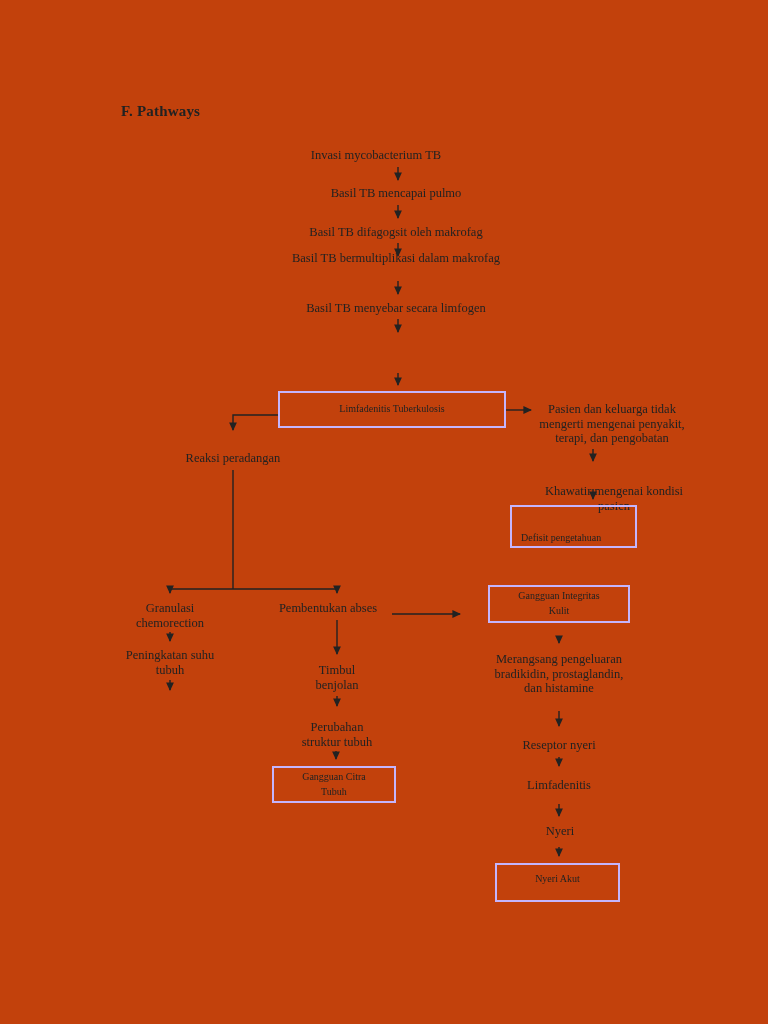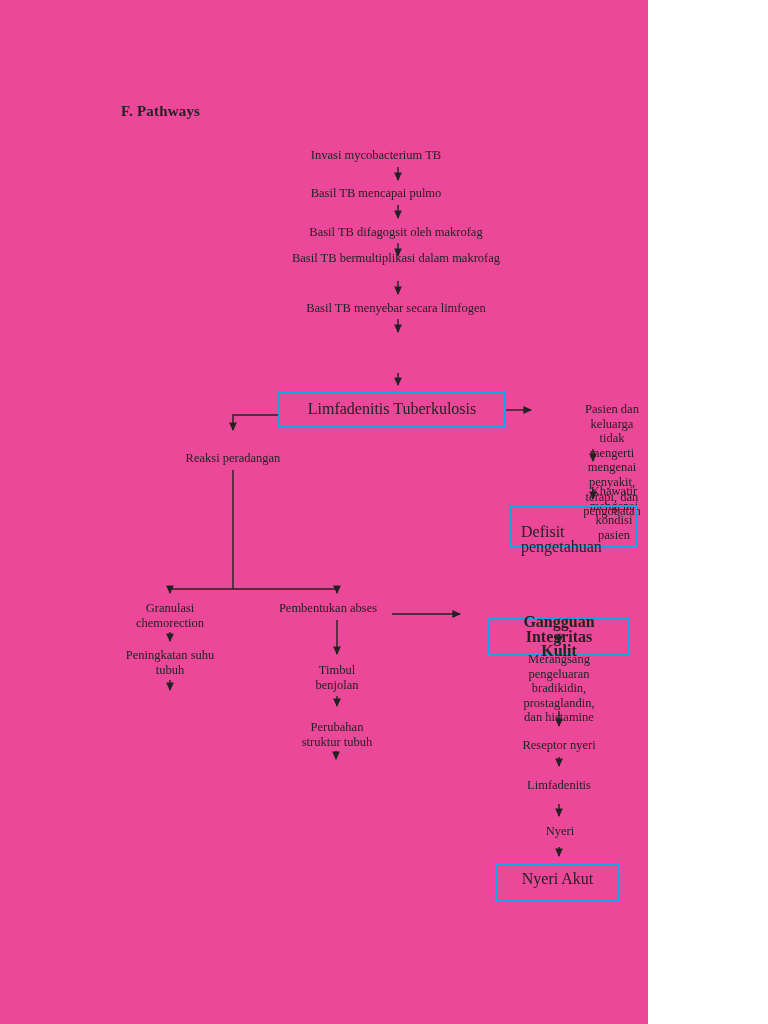--- a/index.html
+++ b/index.html
@@ -1,54 +1,54 @@
 <!DOCTYPE html>
 <html><head>
 <meta charset="utf-8">
 <style>
   html,body{margin:0;padding:0;background:#ffffff;}
   .page{
     position:relative;
-    width:648px;height:1024px;
-    background:#ec4899;
+    width:768px;height:1024px;
+    background:#c2410c;
     font-family:"Liberation Serif","DejaVu Serif",serif;
     color:#222222;
     overflow:hidden;
   }
   .heading{
     position:absolute;
     left:121px;top:103px;
     font-size:15px;font-weight:bold;
     letter-spacing:.2px;
   }
   .node{
     position:absolute;
     font-size:12.5px;
     line-height:14.6px;
     text-align:center;
     white-space:pre-line;
     transform:translateX(-50%);
   }
   .box{
     position:absolute;
-    border:2px solid #0ea5e9;
+    border:2px solid #c4b5fd;
     box-sizing:border-box;
-    font-size:16px;
+    font-size:10px;
     line-height:14.6px;
     display:flex;
     align-items:center;
     justify-content:center;
     text-align:center;
     white-space:pre-line;
   }
   .box.top-left{
     align-items:flex-start;
     justify-content:flex-start;
     text-align:left;
-    padding:18px 4px 0 9px;
+    padding:24px 4px 0 9px;
   }
   .box.top-center{
     align-items:flex-start;
     padding-top:7px;
     text-align:center;
   }
   svg.connectors{
     position:absolute;
     left:0;top:0;
     pointer-events:none;
@@ -89,21 +89,21 @@
       <path d="M392 614 H 460" marker-end="url(#ah)"></path>
       <path d="M559 636 V 643" marker-end="url(#ah)"></path>
       <path d="M559 711 V 726" marker-end="url(#ah)"></path>
       <path d="M559 757 V 766" marker-end="url(#ah)"></path>
       <path d="M559 804 V 816" marker-end="url(#ah)"></path>
       <path d="M559 847 V 856" marker-end="url(#ah)"></path>
     </g>
   </svg>
 
   <div class="node" style="left:376px;top:148px;">Invasi mycobacterium TB</div>
-  <div class="node" style="left:376px;top:186px;">Basil TB mencapai pulmo</div>
+  <div class="node" style="left:396px;top:186px;">Basil TB mencapai pulmo</div>
   <div class="node" style="left:396px;top:225px;">Basil TB difagogsit oleh makrofag</div>
   <div class="node" style="left:396px;top:251px;">Basil TB bermultiplikasi dalam makrofag</div>
   <div class="node" style="left:396px;top:301px;">Basil TB menyebar secara limfogen</div>
 
   <div class="box" style="left:278px;top:391px;width:228px;height:37px;">Limfadenitis Tuberkulosis</div>
 
   <div class="node" style="left:612px;top:402px;">Pasien dan keluarga tidak
 mengerti mengenai penyakit,
 terapi, dan pengobatan</div>
   <div class="node" style="left:614px;top:484px;">Khawatir mengenai kondisi pasien</div>
@@ -114,22 +114,24 @@
   <div class="node" style="left:170px;top:601px;">Granulasi
 chemorection</div>
   <div class="node" style="left:170px;top:648px;">Peningkatan suhu
 tubuh</div>
 
   <div class="node" style="left:328px;top:601px;">Pembentukan abses</div>
   <div class="node" style="left:337px;top:663px;">Timbul
 benjolan</div>
   <div class="node" style="left:337px;top:720px;">Perubahan
 struktur tubuh</div>
+  <div class="box" style="left:272px;top:766px;width:124px;height:37px;">Gangguan Citra
+Tubuh</div>
 
-  <div class="box" style="left:488px;top:618px;width:142px;height:38px;font-weight:bold;">Gangguan Integritas
+  <div class="box" style="left:488px;top:585px;width:142px;height:38px;">Gangguan Integritas
 Kulit</div>
   <div class="node" style="left:559px;top:652px;">Merangsang pengeluaran
 bradikidin, prostaglandin,
 dan histamine</div>
   <div class="node" style="left:559px;top:738px;">Reseptor nyeri</div>
   <div class="node" style="left:559px;top:778px;">Limfadenitis</div>
   <div class="node" style="left:560px;top:824px;">Nyeri</div>
   <div class="box top-center" style="left:495px;top:863px;width:125px;height:39px;">Nyeri Akut</div>
 
 </div>

